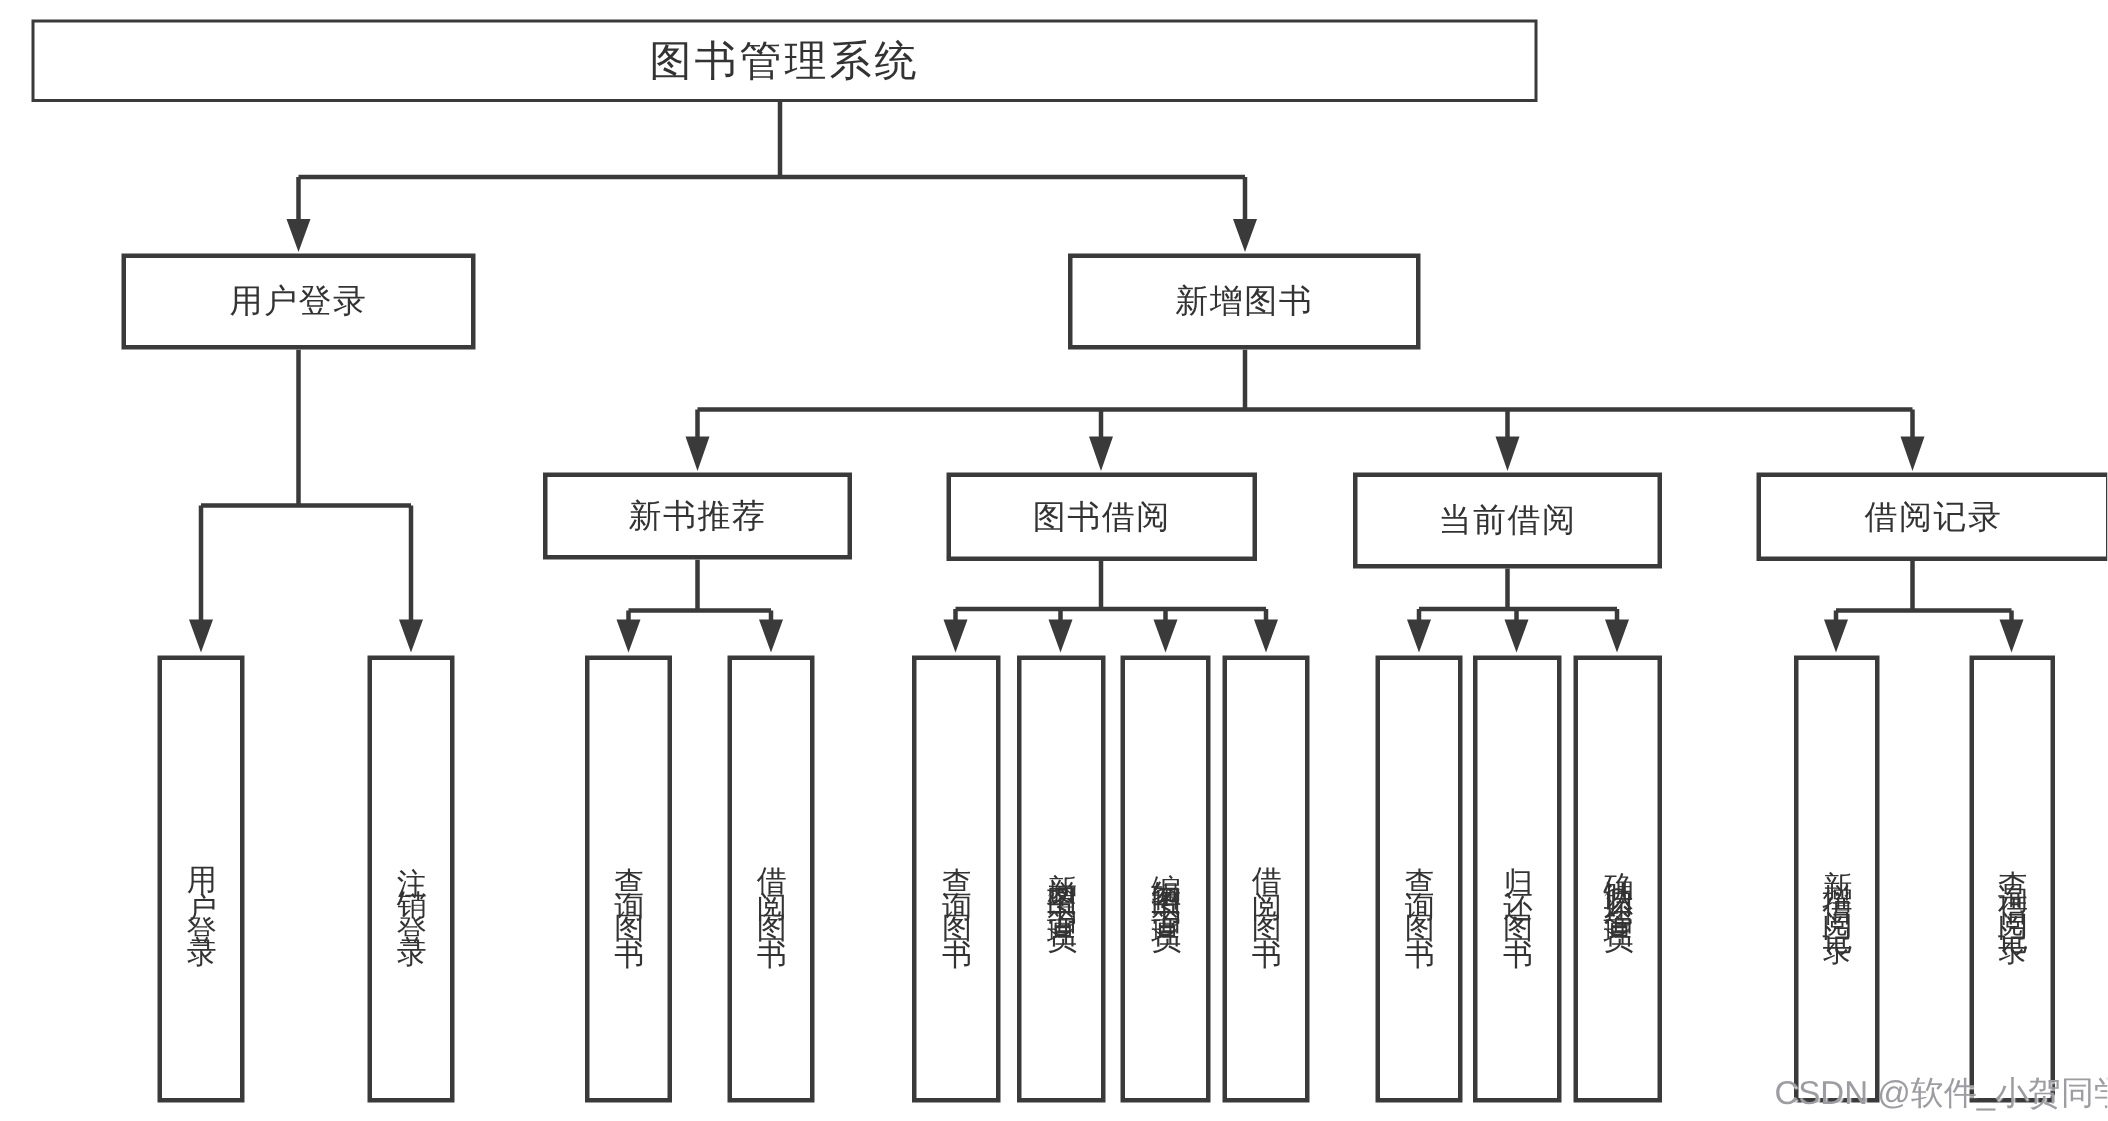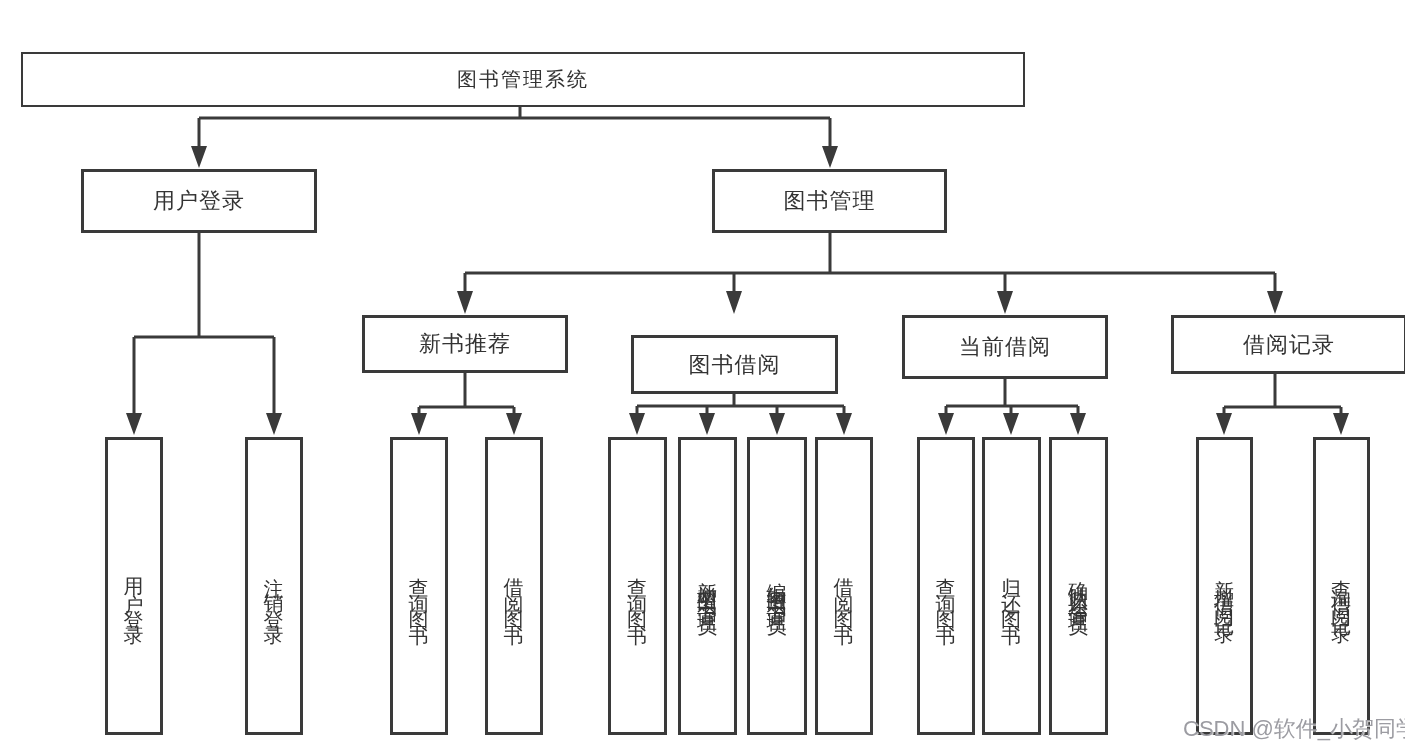--- a/index.html
+++ b/index.html
@@ -14,40 +14,40 @@
   }
   #edges{position:absolute;left:0;top:0;width:1405px;height:747px;z-index:1;pointer-events:none;}
   #edges .edge{stroke:var(--line);stroke-width:3;fill:none;}
   #edges .head{fill:var(--line);stroke:none;}
   .node{
     position:absolute;box-sizing:border-box;background:var(--background);
     border:3px solid var(--box-border);display:flex;align-items:center;justify-content:center;
     z-index:2;
   }
   .h-node{font-size:22px;letter-spacing:1px;white-space:nowrap;}
-  .root{border-width:2px;font-size:20px;letter-spacing:2px;margin-top:39px;}
+  .root{border-width:2px;font-size:28px;letter-spacing:2px;}
   .leaf{top:437px;height:298px;}
   .leaf span{
     writing-mode:vertical-rl;text-orientation:mixed;line-height:1;
     font-size:20px;white-space:nowrap;
   }
   .ls4 span{letter-spacing:16px;margin-bottom:-16px;}
   .ls6 span{letter-spacing:9px;margin-bottom:-9px;}
   .ls9 span{letter-spacing:5px;margin-bottom:-5px;}
   #watermark{
     position:absolute;left:1183px;top:714px;z-index:5;
     font-size:22px;color:var(--watermark);white-space:nowrap;
     text-shadow:1px 1px 1px rgba(255,255,255,0.85);
   }
   
   .root{left:21px;top:13px;width:1004px;height:55px;}
   .n-user-login{left:81px;top:169px;width:236px;height:64px;}
   .n-book-mgmt{left:712px;top:169px;width:235px;height:64px;}
   .n-new-book-rec{left:362px;top:315px;width:206px;height:58px;}
-  .n-book-borrow{left:631px;top:315px;width:207px;height:59px;margin-top:20px;}
+  .n-book-borrow{left:631px;top:315px;width:207px;height:59px;}
   .n-current-borrow{left:902px;top:315px;width:206px;height:64px;}
   .n-borrow-records{left:1171px;top:315px;width:236px;height:59px;}
   .l-a1{left:105px;width:58px;}
   .l-a2{left:245px;width:58px;}
   .l-b1{left:390px;width:58px;}
   .l-b2{left:485px;width:58px;}
   .l-c1{left:608px;width:59px;}
   .l-c2{left:678px;width:59px;}
   .l-c3{left:747px;width:60px;}
   .l-c4{left:815px;width:58px;}
@@ -82,21 +82,21 @@
   </svg>
 
   <div class="node h-node root">
     <span>图书管理系统</span>
   </div>
 
   <div class="node h-node n-user-login">
     <span>用户登录</span>
   </div>
   <div class="node h-node n-book-mgmt">
-    <span>图书管理</span>
+    <span>新增图书</span>
   </div>
 
   <div class="node h-node n-new-book-rec">
     <span>新书推荐</span>
   </div>
   <div class="node h-node n-book-borrow">
     <span>图书借阅</span>
   </div>
   <div class="node h-node n-current-borrow">
     <span>当前借阅</span>

